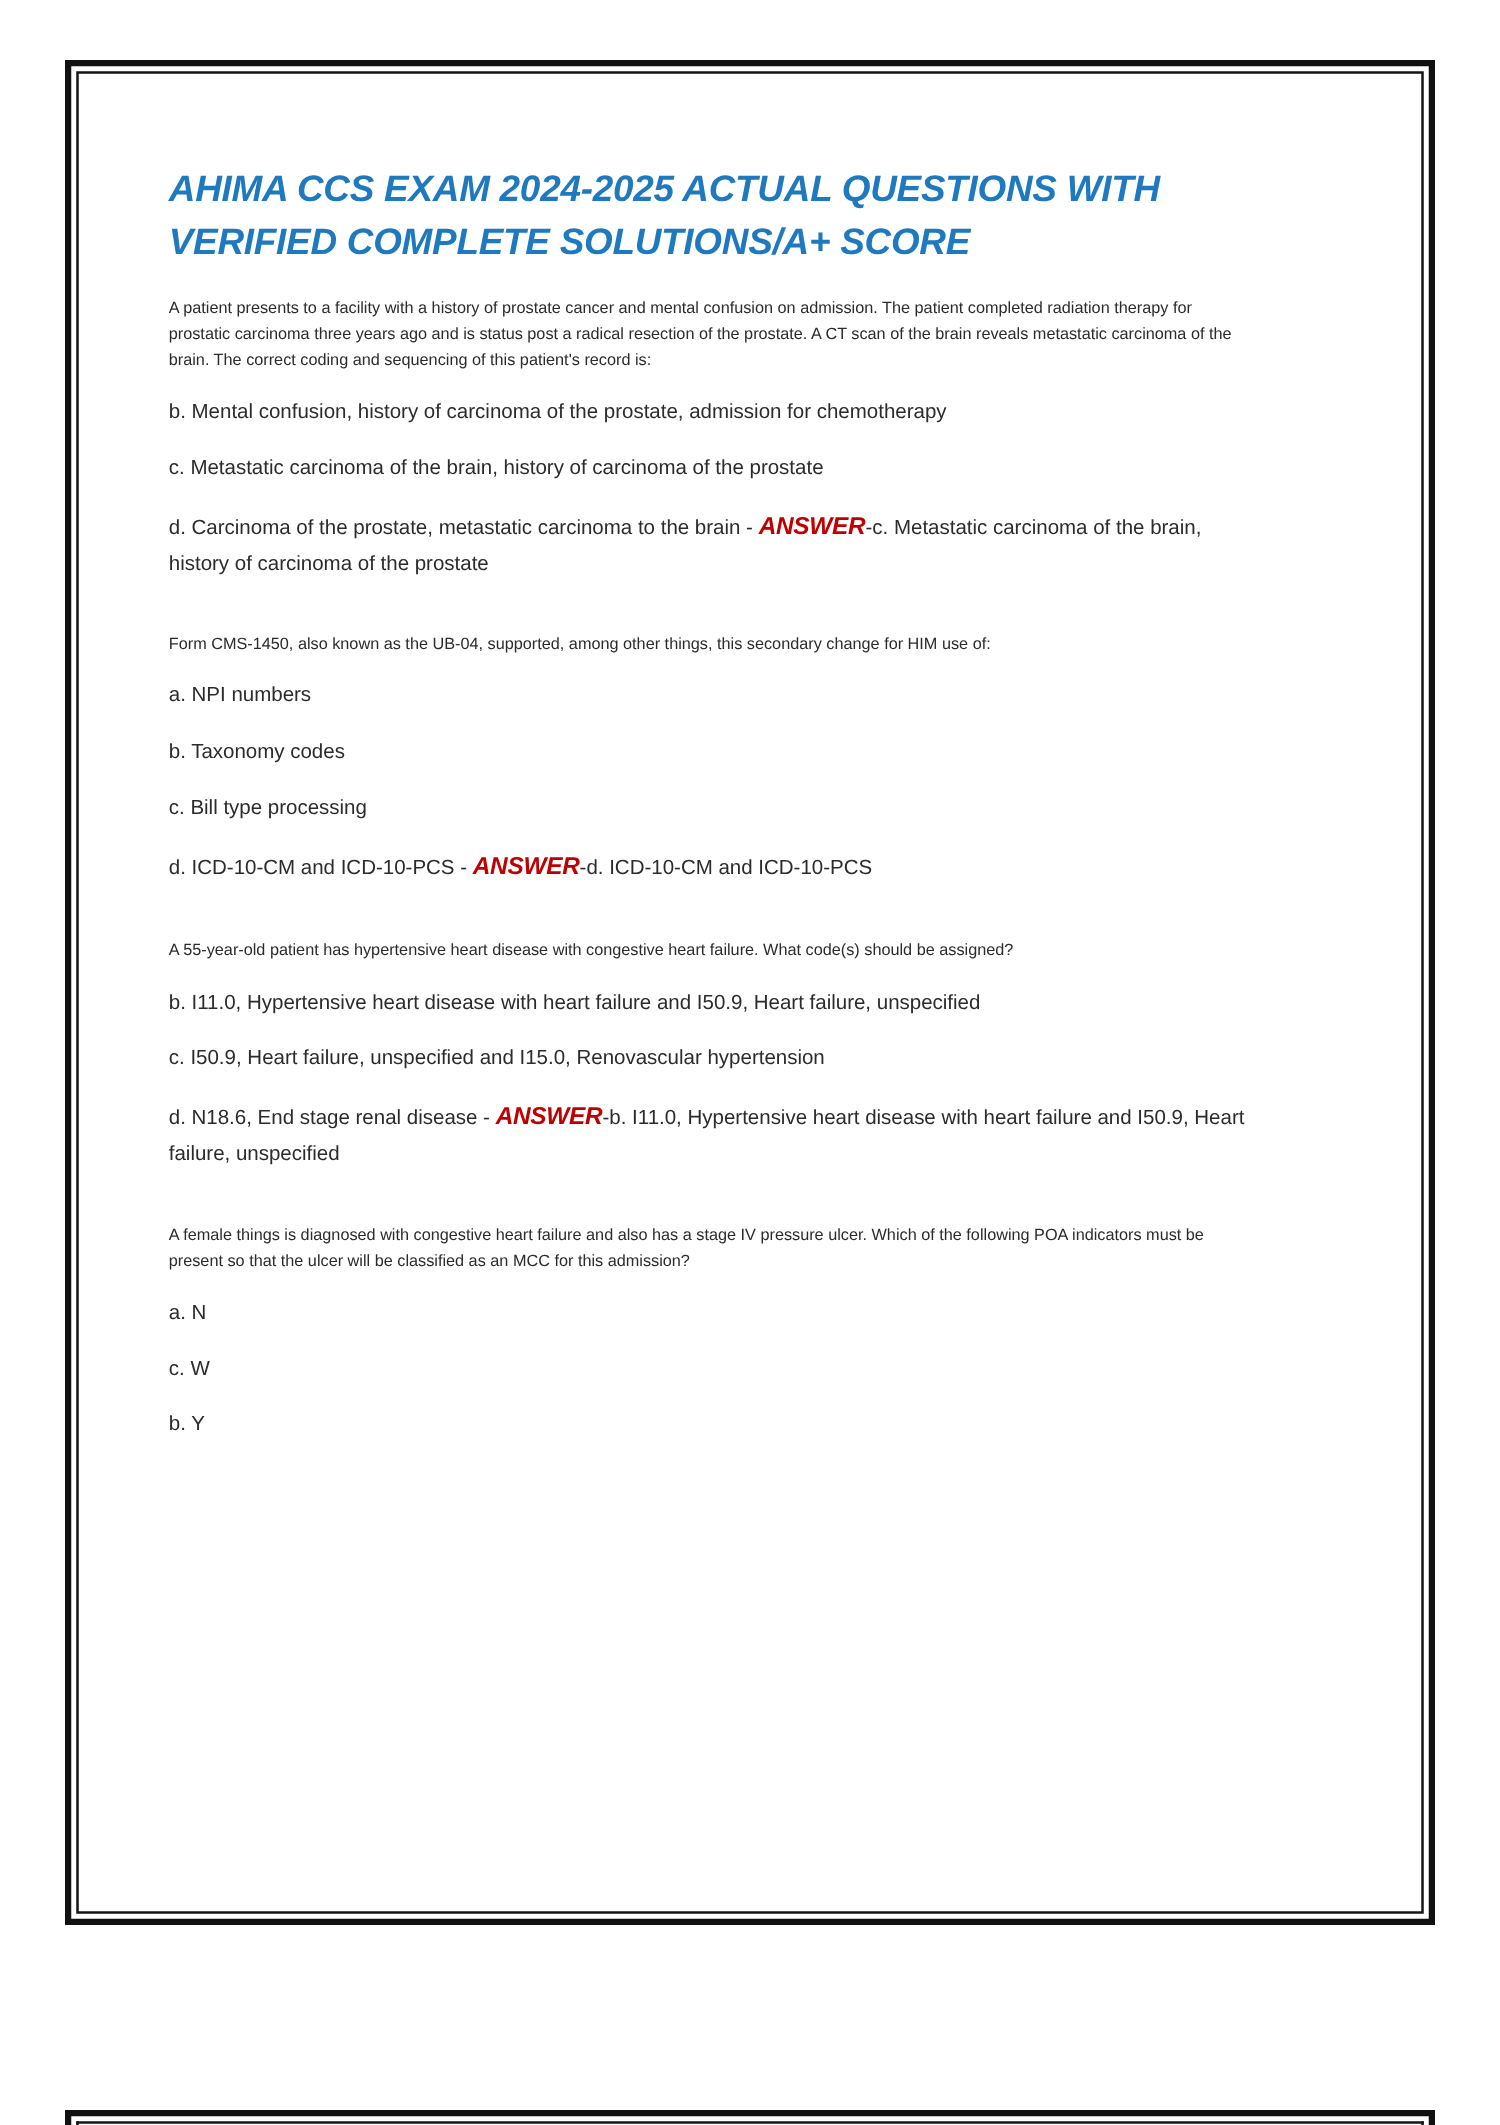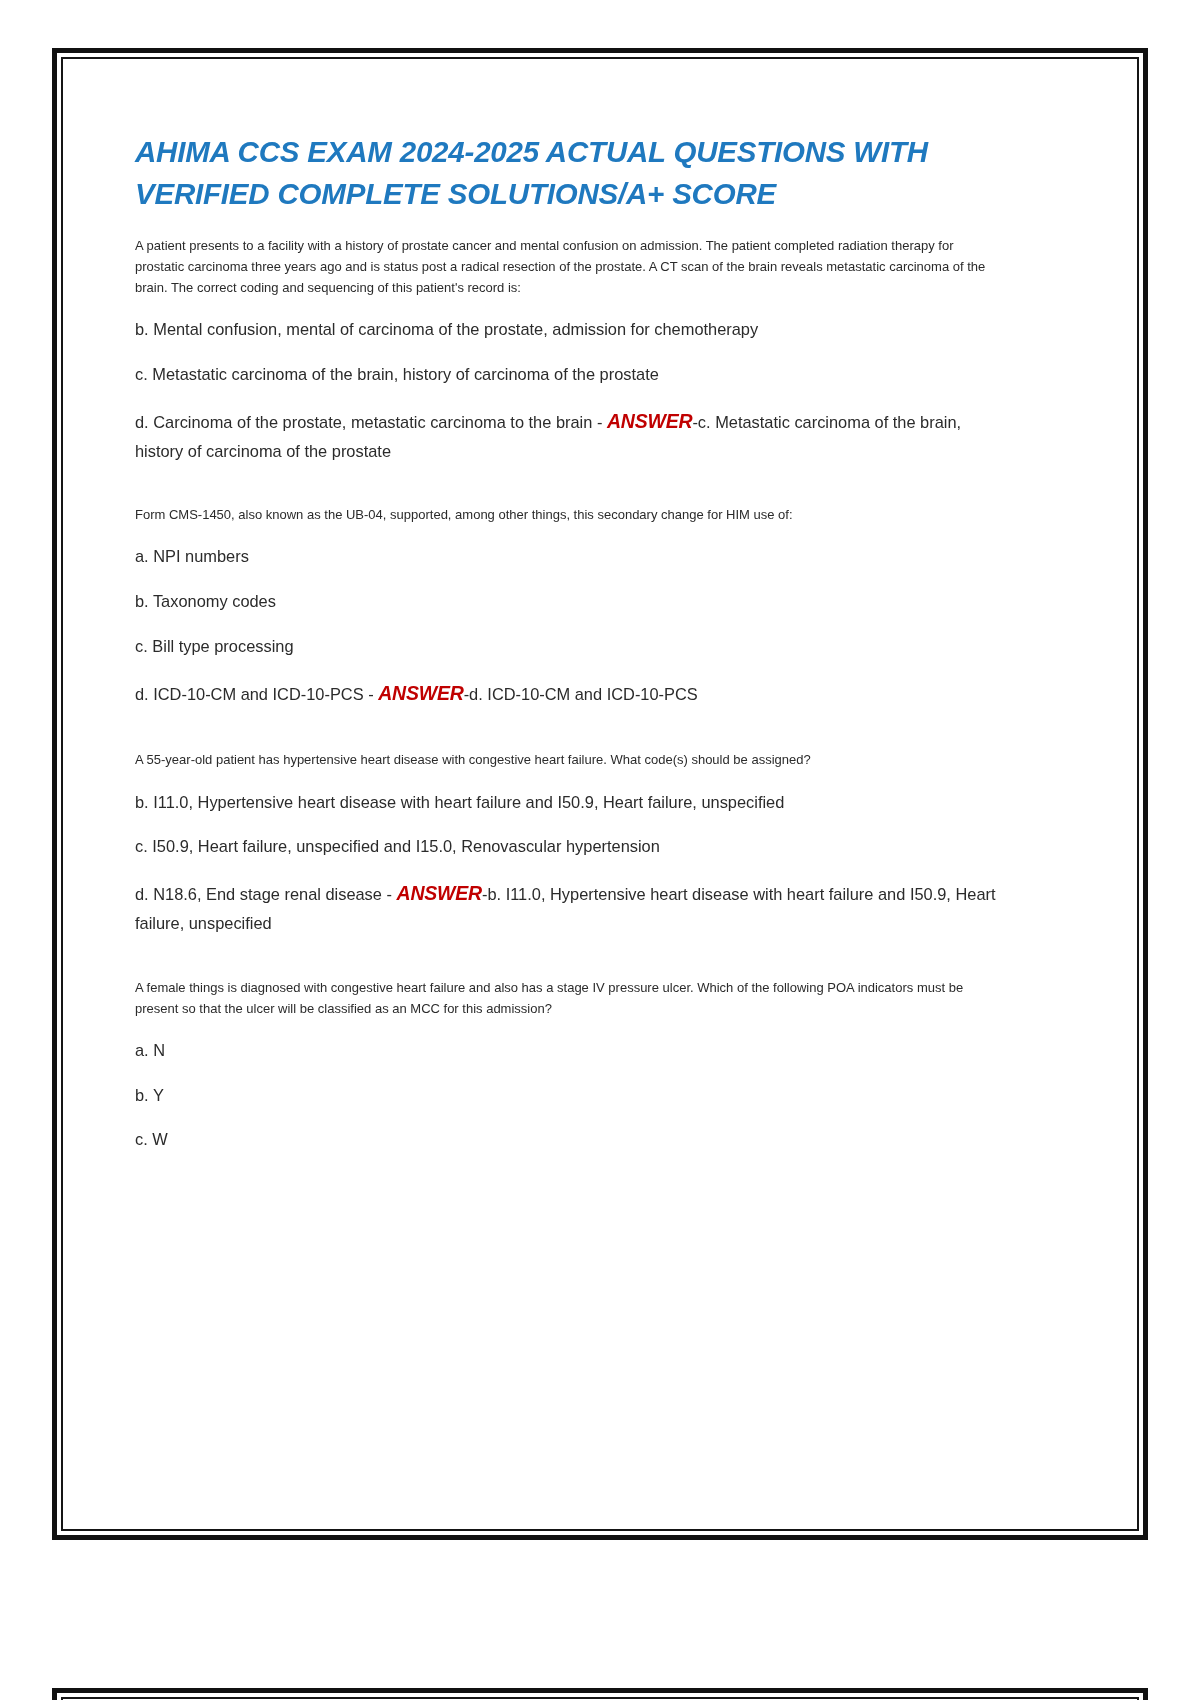--- a/index.html
+++ b/index.html
@@ -102,21 +102,21 @@
 
 <div class="page-sheet">
   <div class="page-inner-rule"></div>
 
   <div class="page-content">
 
     <h1 class="doc-title">AHIMA CCS EXAM 2024-2025 ACTUAL QUESTIONS WITH VERIFIED COMPLETE SOLUTIONS/A+ SCORE</h1>
 
     <div class="qblock">
       <p class="qstem">A patient presents to a facility with a history of prostate cancer and mental confusion on admission. The patient completed radiation therapy for prostatic carcinoma three years ago and is status post a radical resection of the prostate. A CT scan of the brain reveals metastatic carcinoma of the brain. The correct coding and sequencing of this patient's record is:</p>
-      <p class="opt">b. Mental confusion, mental of carcinoma of the prostate, admission for chemotherapy</p>
+      <p class="opt">b. Mental confusion, history of carcinoma of the prostate, admission for chemotherapy</p>
       <p class="opt">c. Metastatic carcinoma of the brain, history of carcinoma of the prostate</p>
       <p class="opt"><span>d. Carcinoma of the prostate, metastatic carcinoma to the brain - </span><span class="answer-tag">ANSWER</span><span>-c. Metastatic carcinoma of the brain, history of carcinoma of the prostate</span></p>
     </div>
 
     <div class="qblock">
       <p class="qstem">Form CMS-1450, also known as the UB-04, supported, among other things, this secondary change for HIM use of:</p>
       <p class="opt">a. NPI numbers</p>
       <p class="opt">b. Taxonomy codes</p>
       <p class="opt">c. Bill type processing</p>
       <p class="opt"><span>d. ICD-10-CM and ICD-10-PCS - </span><span class="answer-tag">ANSWER</span><span>-d. ICD-10-CM and ICD-10-PCS</span></p>
@@ -125,22 +125,22 @@
     <div class="qblock">
       <p class="qstem">A 55-year-old patient has hypertensive heart disease with congestive heart failure. What code(s) should be assigned?</p>
       <p class="opt">b. I11.0, Hypertensive heart disease with heart failure and I50.9, Heart failure, unspecified</p>
       <p class="opt">c. I50.9, Heart failure, unspecified and I15.0, Renovascular hypertension</p>
       <p class="opt"><span>d. N18.6, End stage renal disease - </span><span class="answer-tag">ANSWER</span><span>-b. I11.0, Hypertensive heart disease with heart failure and I50.9, Heart failure, unspecified</span></p>
     </div>
 
     <div class="qblock">
       <p class="qstem">A female things is diagnosed with congestive heart failure and also has a stage IV pressure ulcer. Which of the following POA indicators must be present so that the ulcer will be classified as an MCC for this admission?</p>
       <p class="opt">a. N</p>
+      <p class="opt">c. W</p>
       <p class="opt">b. Y</p>
-      <p class="opt">c. W</p>
     </div>
 
   </div>
 </div>
 
 <div class="page-sheet-next">
   <div class="page-inner-rule"></div>
 </div>
 
 </body></html>

